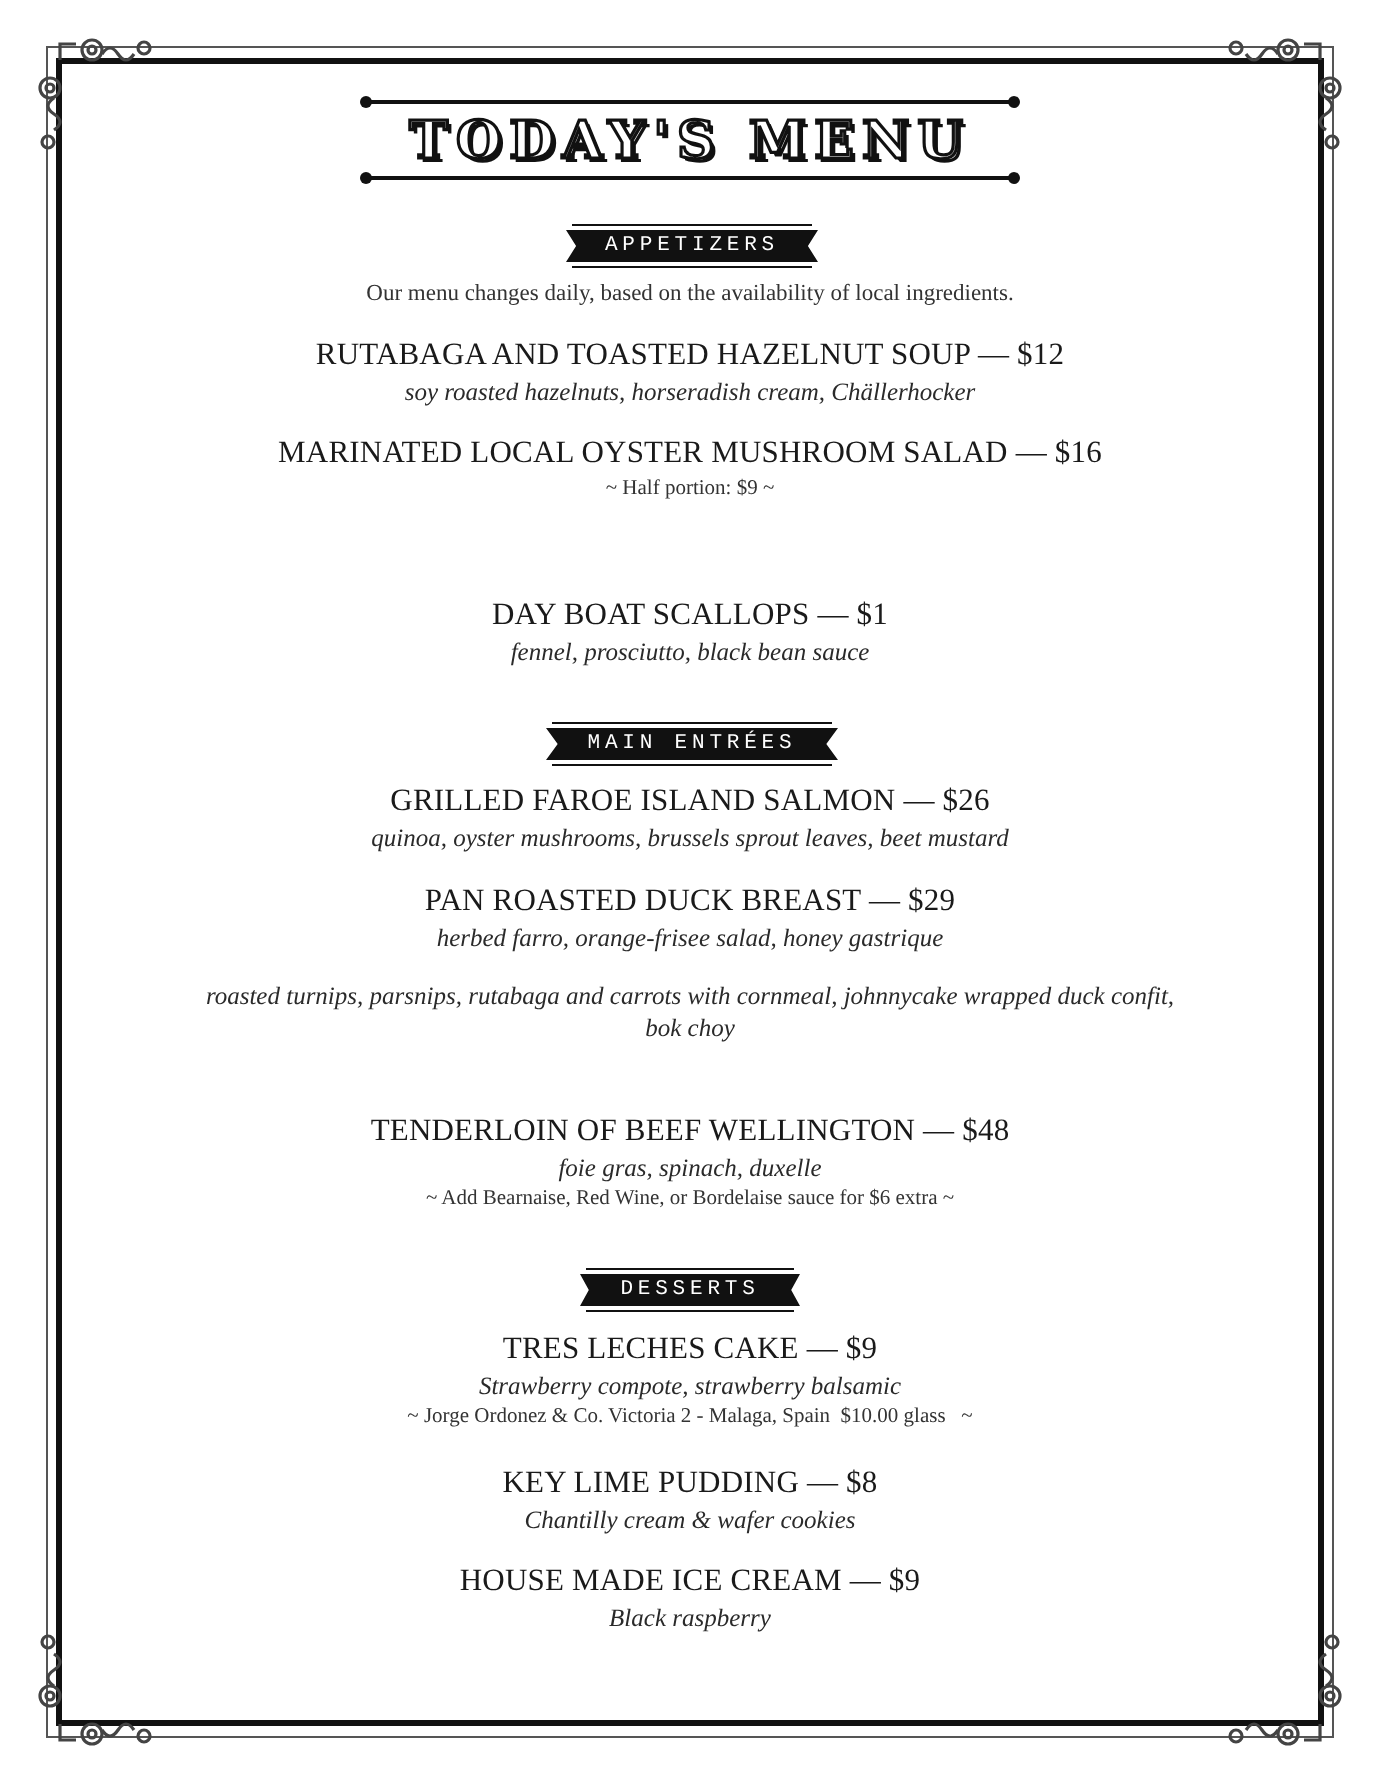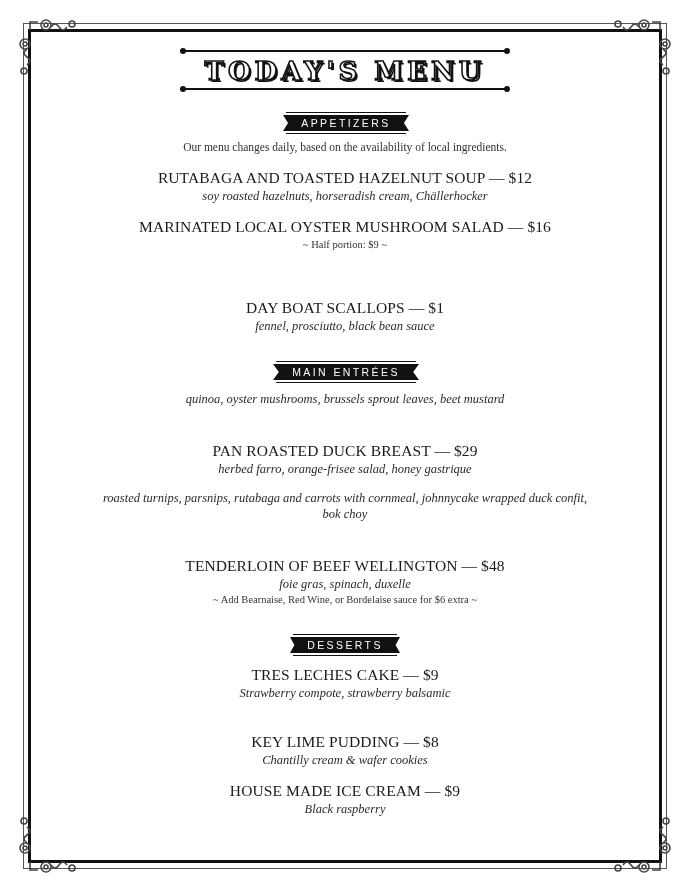--- a/index.html
+++ b/index.html
@@ -48,21 +48,21 @@
       position: absolute; left: 0; right: 0; top: 4px; height: 16px; background: #111;
       clip-path: polygon(0 0, 100% 0, 96% 50%, 100% 100%, 0 100%, 4% 50%);
     }
     .banner .rule-a, .banner .rule-b {
       position: absolute; left: 3px; right: 3px; height: 1px; background: #111;
     }
     .banner .rule-a { top: 1px; }
     .banner .rule-b { bottom: 1px; }
     .banner .label {
       position: absolute; left: 0; right: 0; top: 4px; line-height: 16px; text-align: center;
-      color: #fff; font-family: Liberation Sans, sans-serif; font-size: 10.5px; letter-spacing: 2.4px;
+      color: #fff; font-family: Liberation Mono, monospace; font-size: 10.5px; letter-spacing: 2.4px;
     }
 
     .intro {
       position: absolute; left: 0; width: 610px; text-align: center;
       font-size: 11.5px; color: #333;
     }
     .item { position: absolute; left: 0; width: 610px; text-align: center; }
     .item .name {
       font-family: Liberation Serif, serif; font-size: 15.5px; letter-spacing: 0.1px;
       color: #1a1a1a; line-height: 20px; white-space: nowrap;
@@ -167,20 +167,21 @@
   </div>
 
   <div class="banner" style="left:233px; top:360px; width:146px;">
     <div class="rule-a"></div>
       <div class="band"></div>
       <div class="rule-b"></div>
     <div class="label">MAIN ENTRÉES</div>
   </div>
 
   <div class="item" style="top:391px;">
+    <div class="name">GRILLED FAROE ISLAND SALMON — $26</div>
     <div class="desc">quinoa, oyster mushrooms, brussels sprout leaves, beet mustard</div>
   </div>
 
   <div class="item" style="top:441px;">
     <div class="name">PAN ROASTED DUCK BREAST — $29</div>
     <div class="desc">herbed farro, orange-frisee salad, honey gastrique</div>
   </div>
 
   <div class="item" style="top:490px;">
     <div class="desc" style="width:490px;font-style:italic;">roasted turnips, parsnips, rutabaga and carrots with cornmeal, johnnycake wrapped duck confit, bok choy</div>
@@ -195,20 +196,21 @@
   <div class="banner" style="left:250px; top:633px; width:110px;">
     <div class="rule-a"></div>
       <div class="band"></div>
       <div class="rule-b"></div>
     <div class="label">DESSERTS</div>
   </div>
 
   <div class="item" style="top:665px;">
     <div class="name">TRES LECHES CAKE — $9</div>
     <div class="desc">Strawberry compote, strawberry balsamic</div>
+    <div class="note" style="white-space:pre;">~ Jorge Ordonez &amp; Co. Victoria 2 - Malaga, Spain  $10.00 glass   ~</div>
   </div>
 
   <div class="item" style="top:732px;">
     <div class="name">KEY LIME PUDDING — $8</div>
     <div class="desc">Chantilly cream &amp; wafer cookies</div>
   </div>
 
   <div class="item" style="top:781px;">
     <div class="name">HOUSE MADE ICE CREAM — $9</div>
     <div class="desc">Black raspberry</div>

